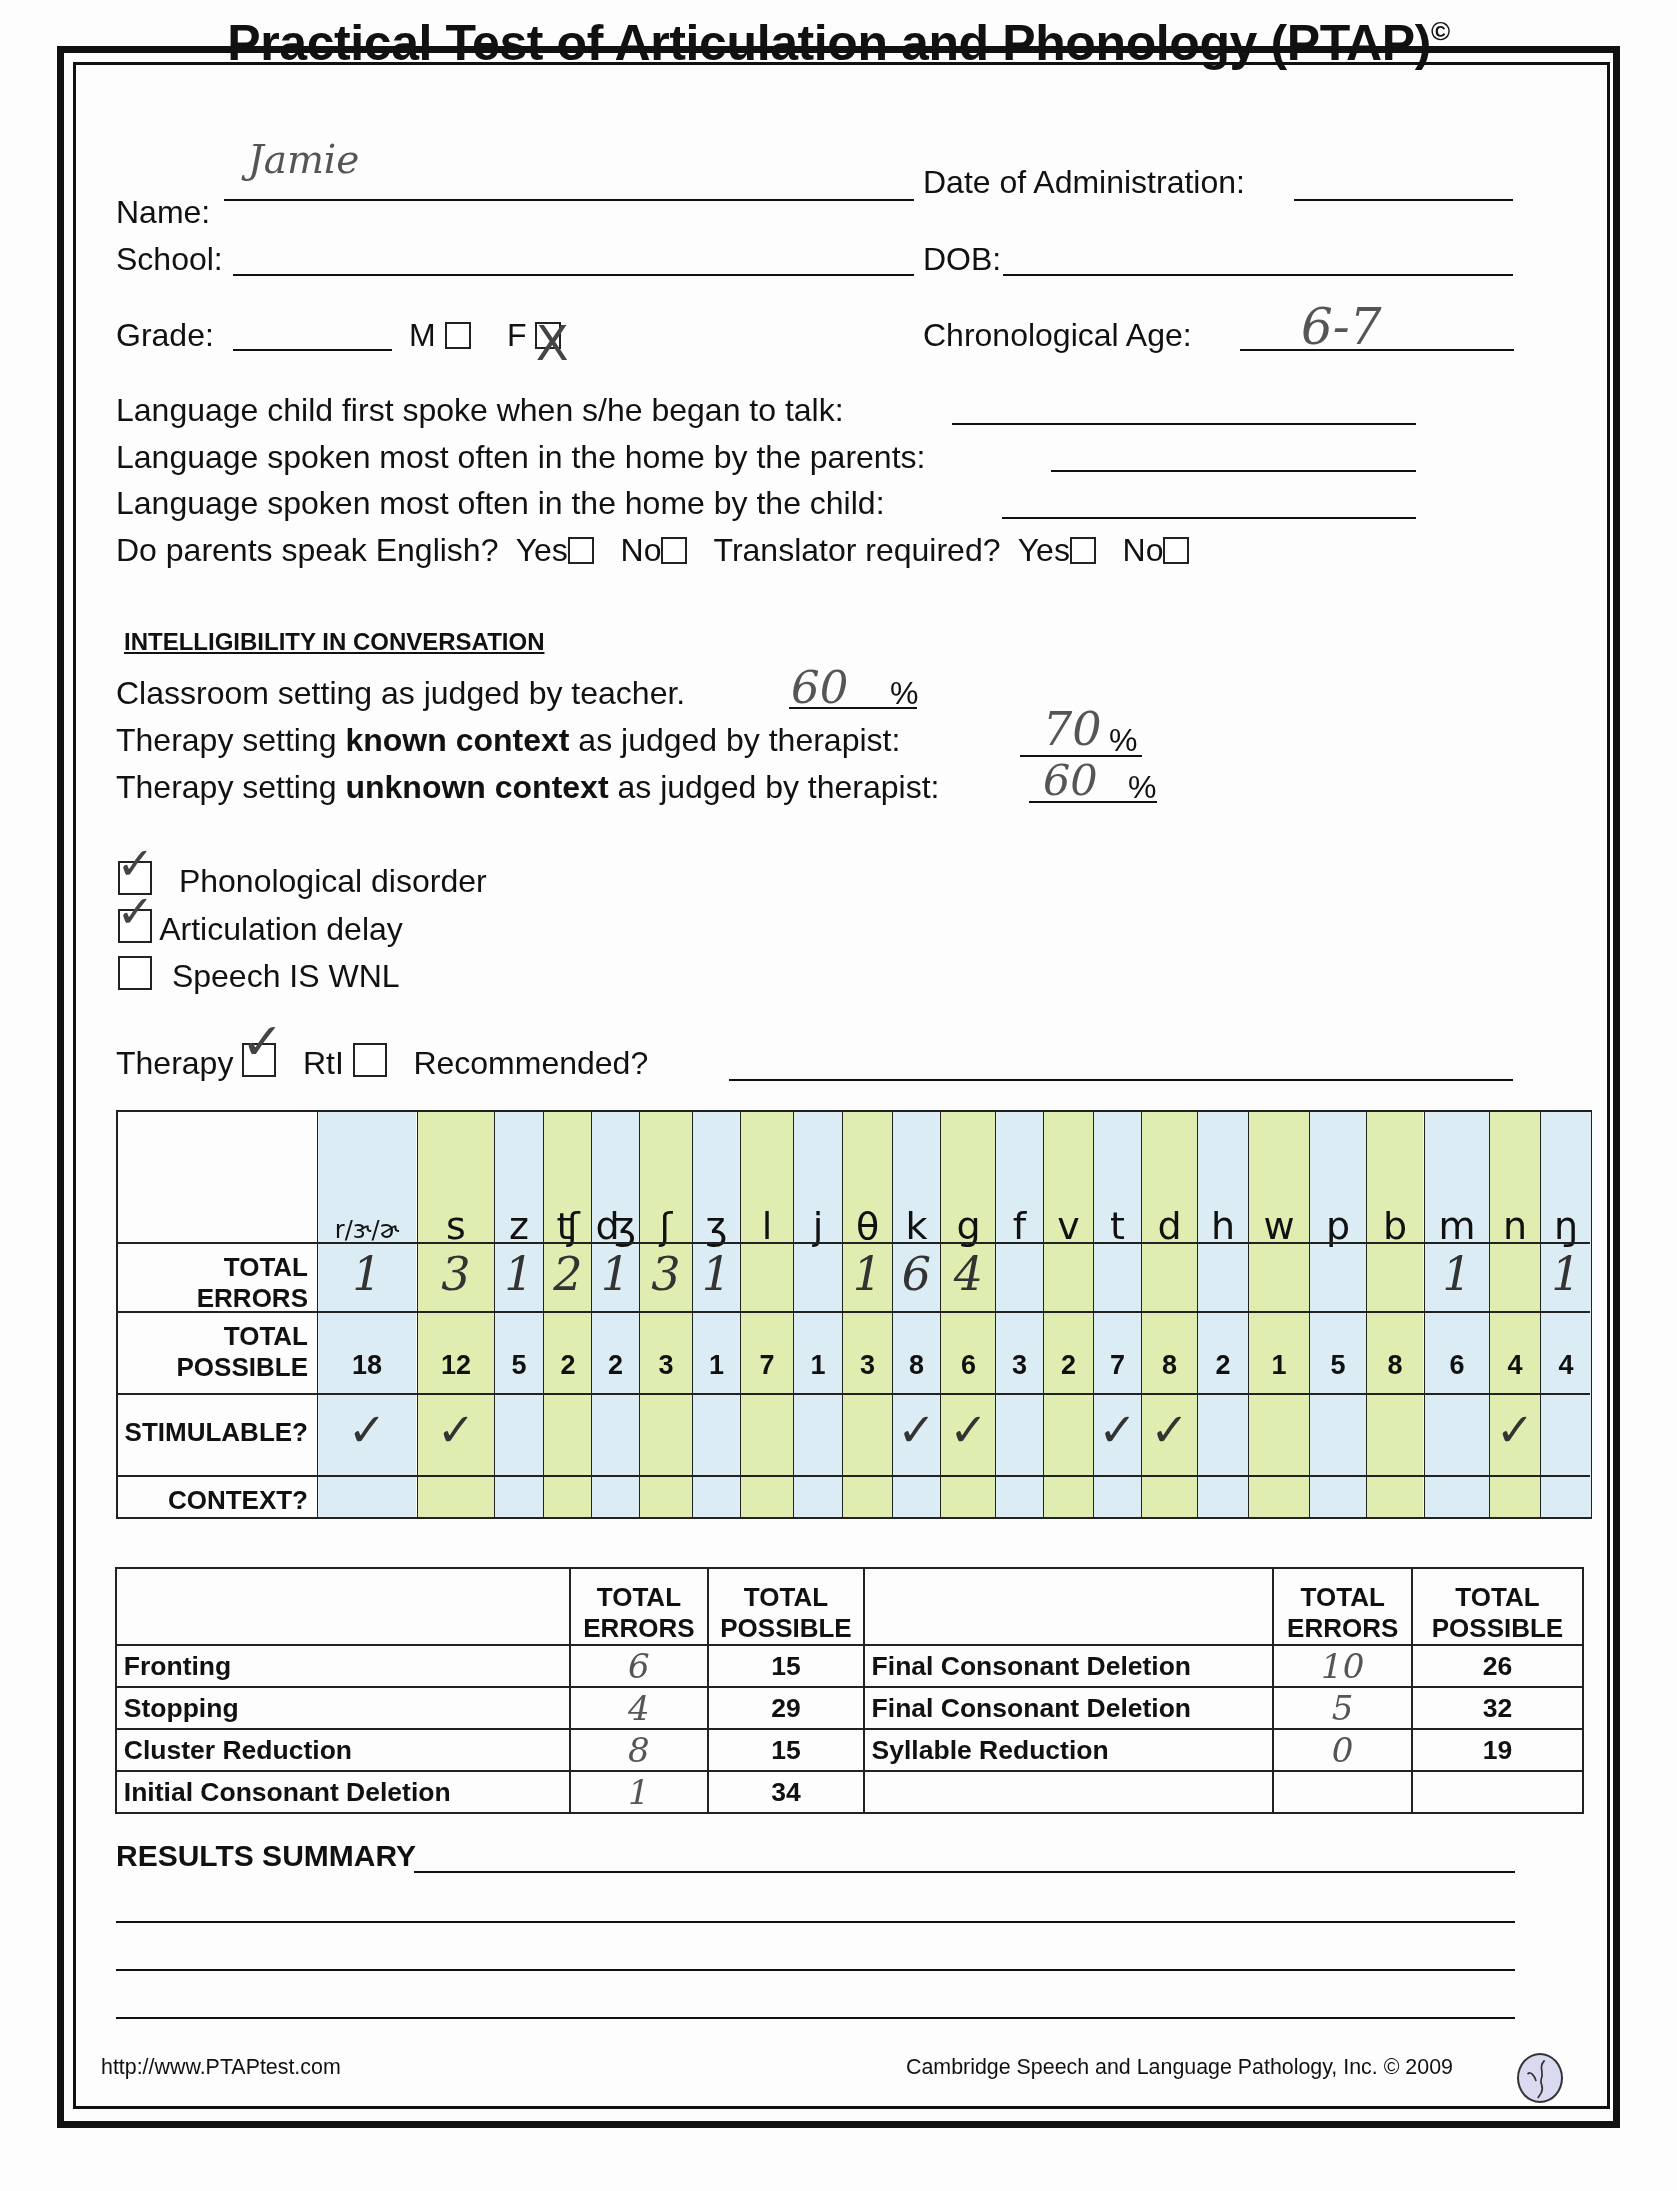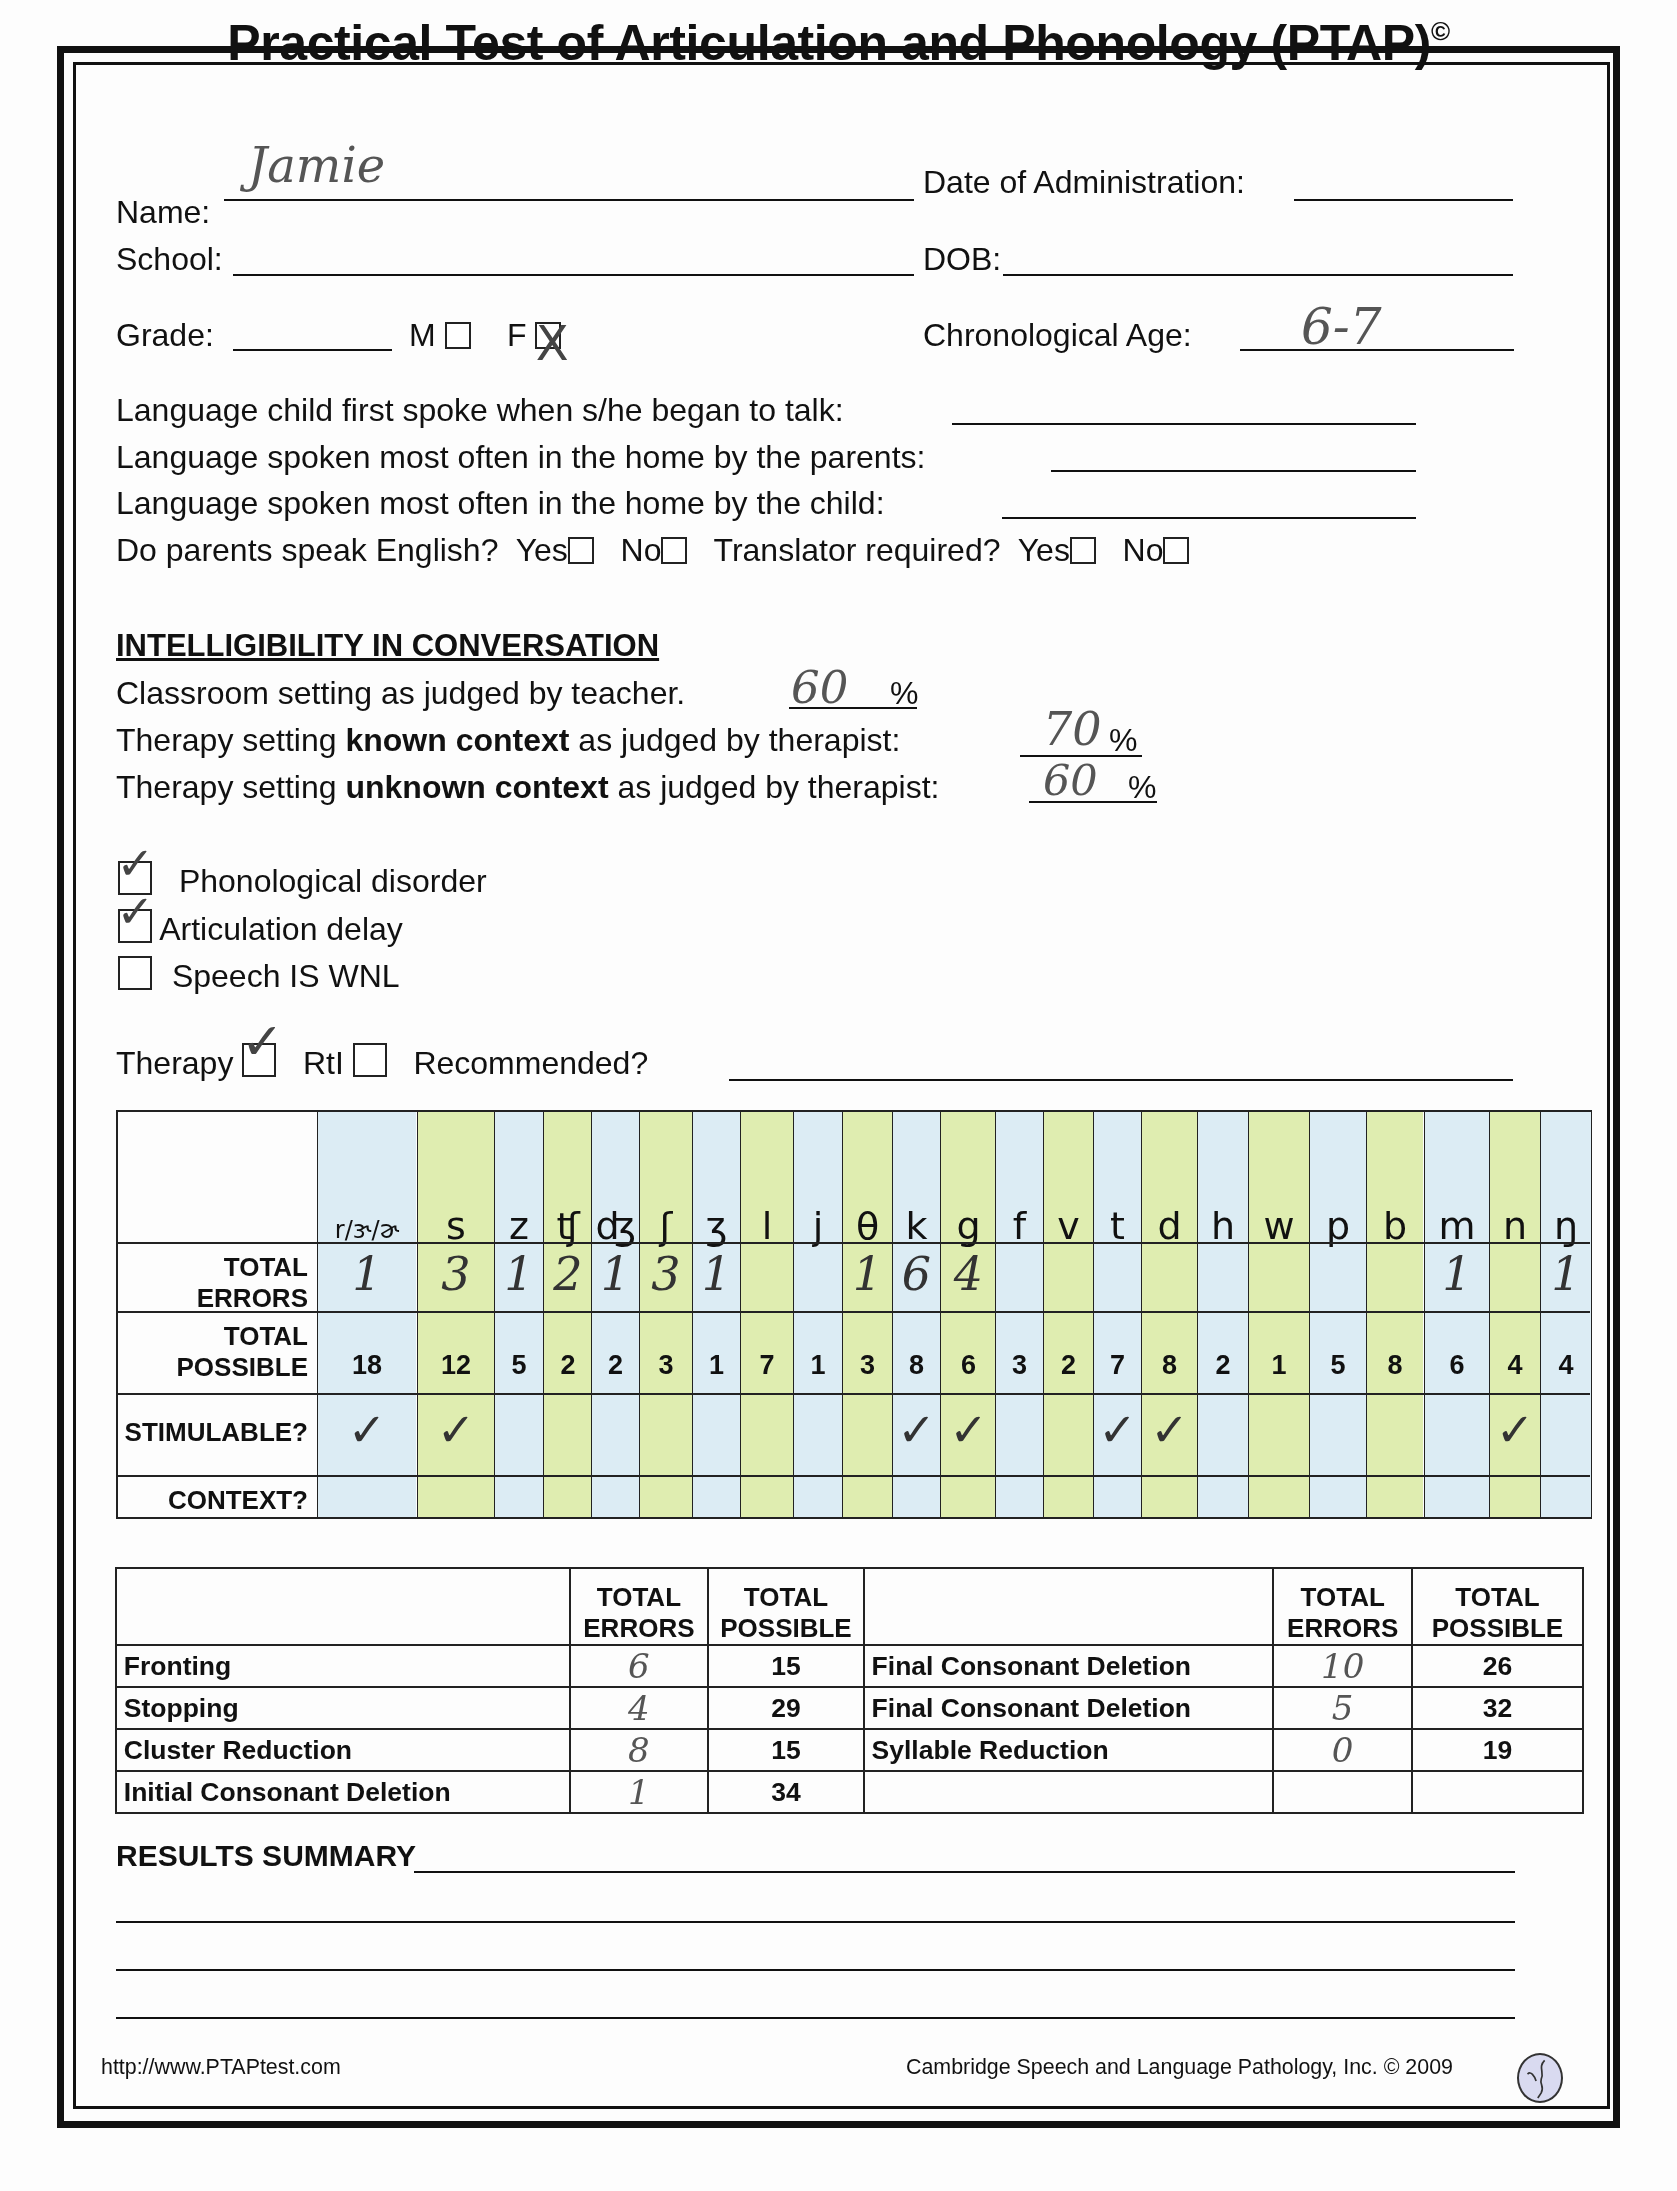--- a/index.html
+++ b/index.html
@@ -14,21 +14,21 @@
   .title sup { font-size:26px; vertical-align:20.5px; }
   .abs { position:absolute; }
   .lbl { font-size:32px; white-space:nowrap; }
   .line { position:absolute; border-bottom:2.6px solid #111; height:0; }
   .hand { font-family:"DejaVu Serif", serif; font-style:italic; color:#555;
           position:absolute; white-space:nowrap; }
   .cb { display:inline-block; width:26px; height:27px; border:2.1px solid #222;
         box-sizing:border-box; vertical-align:-3.4px; position:relative; background:#fff; }
   .cb .mark { position:absolute; left:-3.4px; top:-22px; font-size:45px; color:#444;
               font-family:"DejaVu Sans", sans-serif; line-height:1; }
-  .section-head { font-weight:bold; text-decoration:underline; font-size:31px; }
+  .section-head { font-weight:bold; text-decoration:underline; font-size:24px;margin-left:8px; }
   b { font-weight:bold; }
 
   
   .grid { position:absolute; left:116px; top:1110px; width:1476px; height:409px;
           border:2.6px solid #222; box-sizing:border-box; }
   .gcol { position:absolute; top:0; bottom:0; border-left:1.7px solid #222; box-sizing:border-box; }
   .gcol.blue { background:#dcecf4; }
   .gcol.green { background:#dfedb0; }
   .grow-line { position:absolute; left:0; right:0; border-top:2.1px solid #222; }
   .rowlabel { position:absolute; right:0; width:202px; text-align:right; padding-right:12px;
@@ -62,21 +62,21 @@
 <div class="outer">
   <div class="inner"></div>
 </div>
 
 <div class="title">
   <span>Practical Test of Articulation and Phonology (PTAP)</span><sup>©</sup>
 </div>
 
 <span class="abs lbl" style="left:116px;top:164px;margin-top:30px;">Name:</span>
 <div class="line" style="left:224px;top:199px;width:690px;"></div>
-<span class="hand" style="left:248px;top:137px;font-size:48px;">Jamie</span>
+<span class="hand" style="left:248px;top:137px;font-size:39px;">Jamie</span>
 
 <span class="abs lbl" style="left:923px;top:164px;">Date of Administration:</span>
 <div class="line" style="left:1294px;top:199px;width:219px;"></div>
 
 <span class="abs lbl" style="left:116px;top:241px;">School:</span>
 <div class="line" style="left:233px;top:274px;width:681px;"></div>
 
 <span class="abs lbl" style="left:923px;top:241px;">DOB:</span>
 <div class="line" style="left:1003px;top:274px;width:510px;"></div>
 

